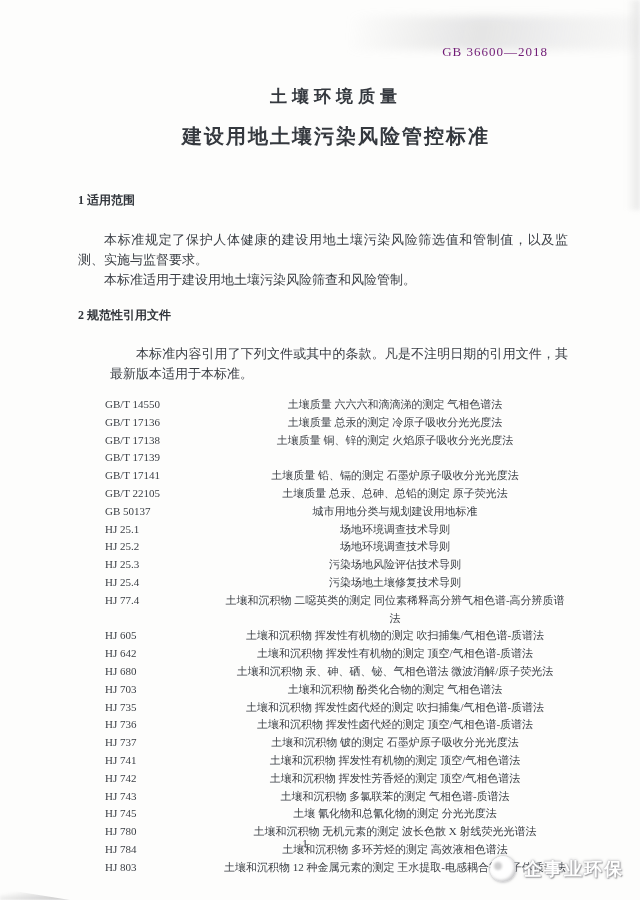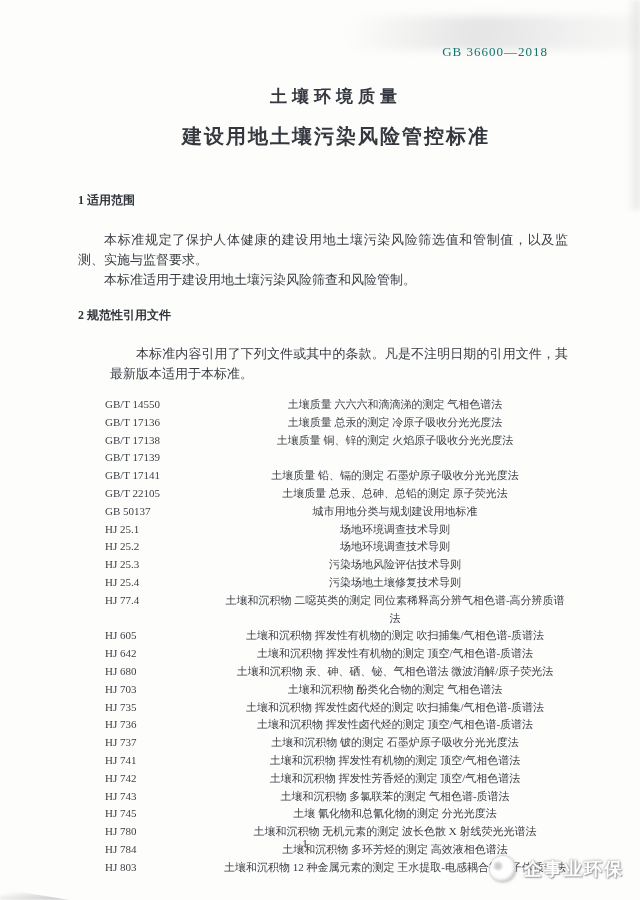--- a/index.html
+++ b/index.html
@@ -27,21 +27,21 @@
   }
   .scan-smudge-bottom-left{
     position:absolute;bottom:0;left:0;width:70px;height:14px;
     background:linear-gradient(170deg, rgba(255,255,255,0) 30%, rgba(150,150,152,0.45) 85%);
     clip-path:polygon(0 100%, 100% 100%, 0 20%);
     filter:blur(1px);
     pointer-events:none;
   }
   .doc-code{
     position:absolute;top:44px;right:92px;
-    font-size:13px;letter-spacing:1px;color:#0f766e;
+    font-size:13px;letter-spacing:1px;color:#701a75;
   }
   .titles{ text-align:center; padding-top:85px;padding-left:32px; }
   .title-1{
     font-size:17px;font-weight:bold;letter-spacing:5px;color:#34383e;
   }
   .title-2{
     margin-top:15px;font-size:20px;font-weight:bold;letter-spacing:2px;color:#34383e;
   }
   .content{
     margin:0 72px 0 78px;

